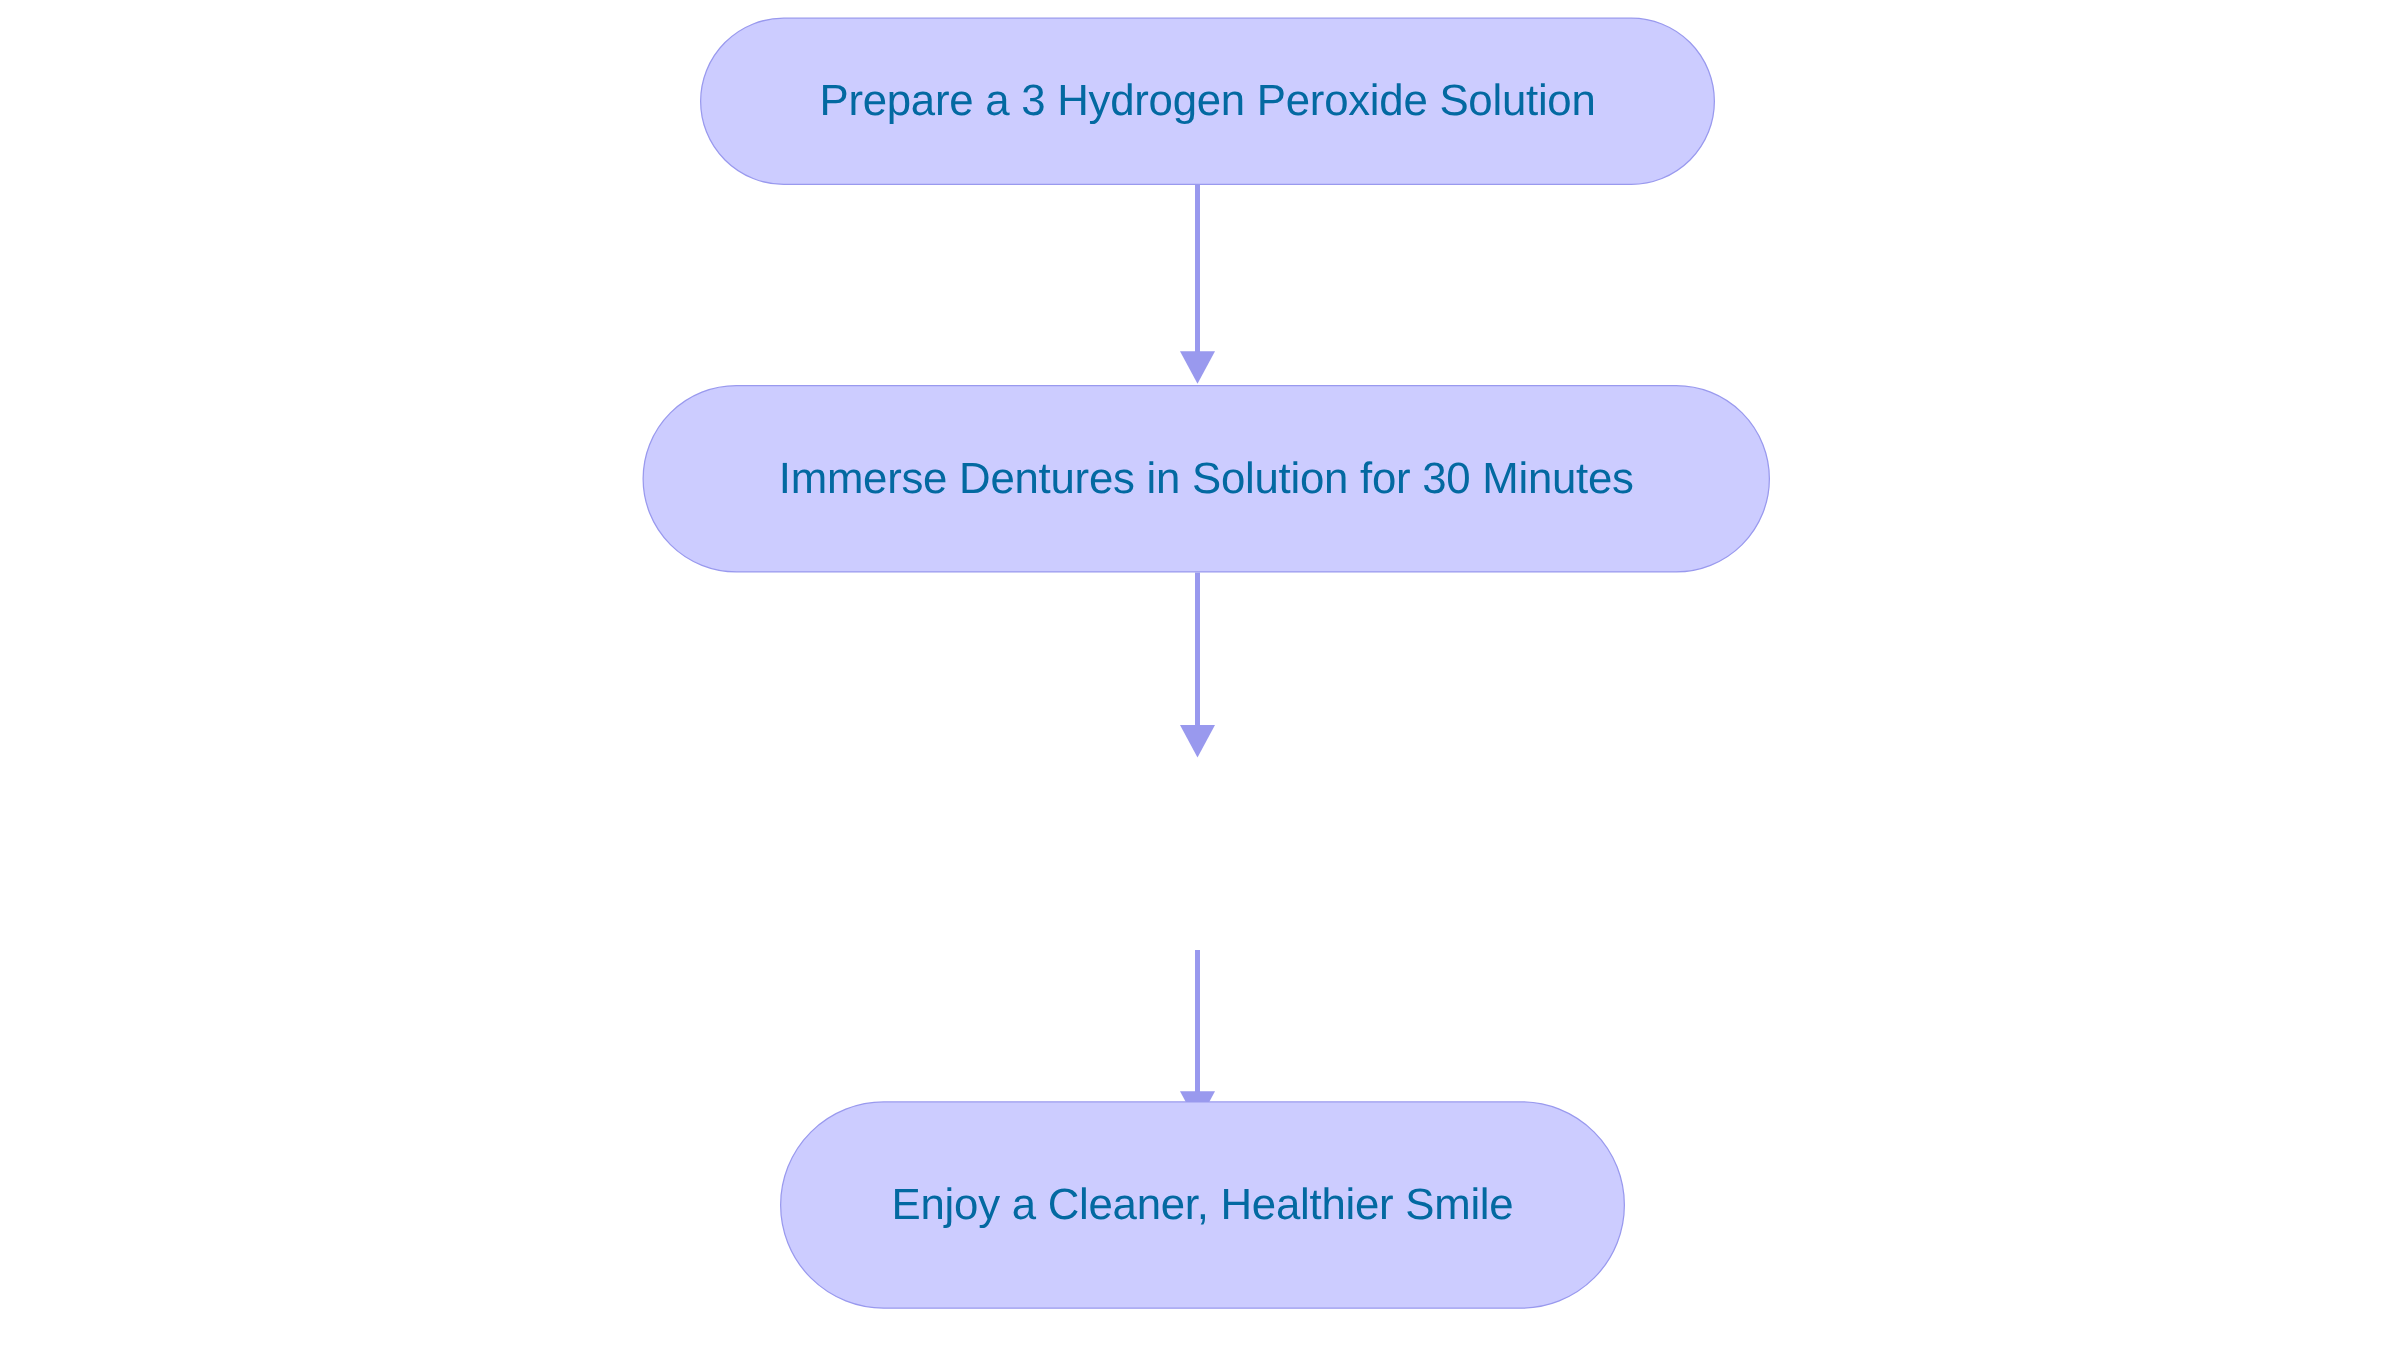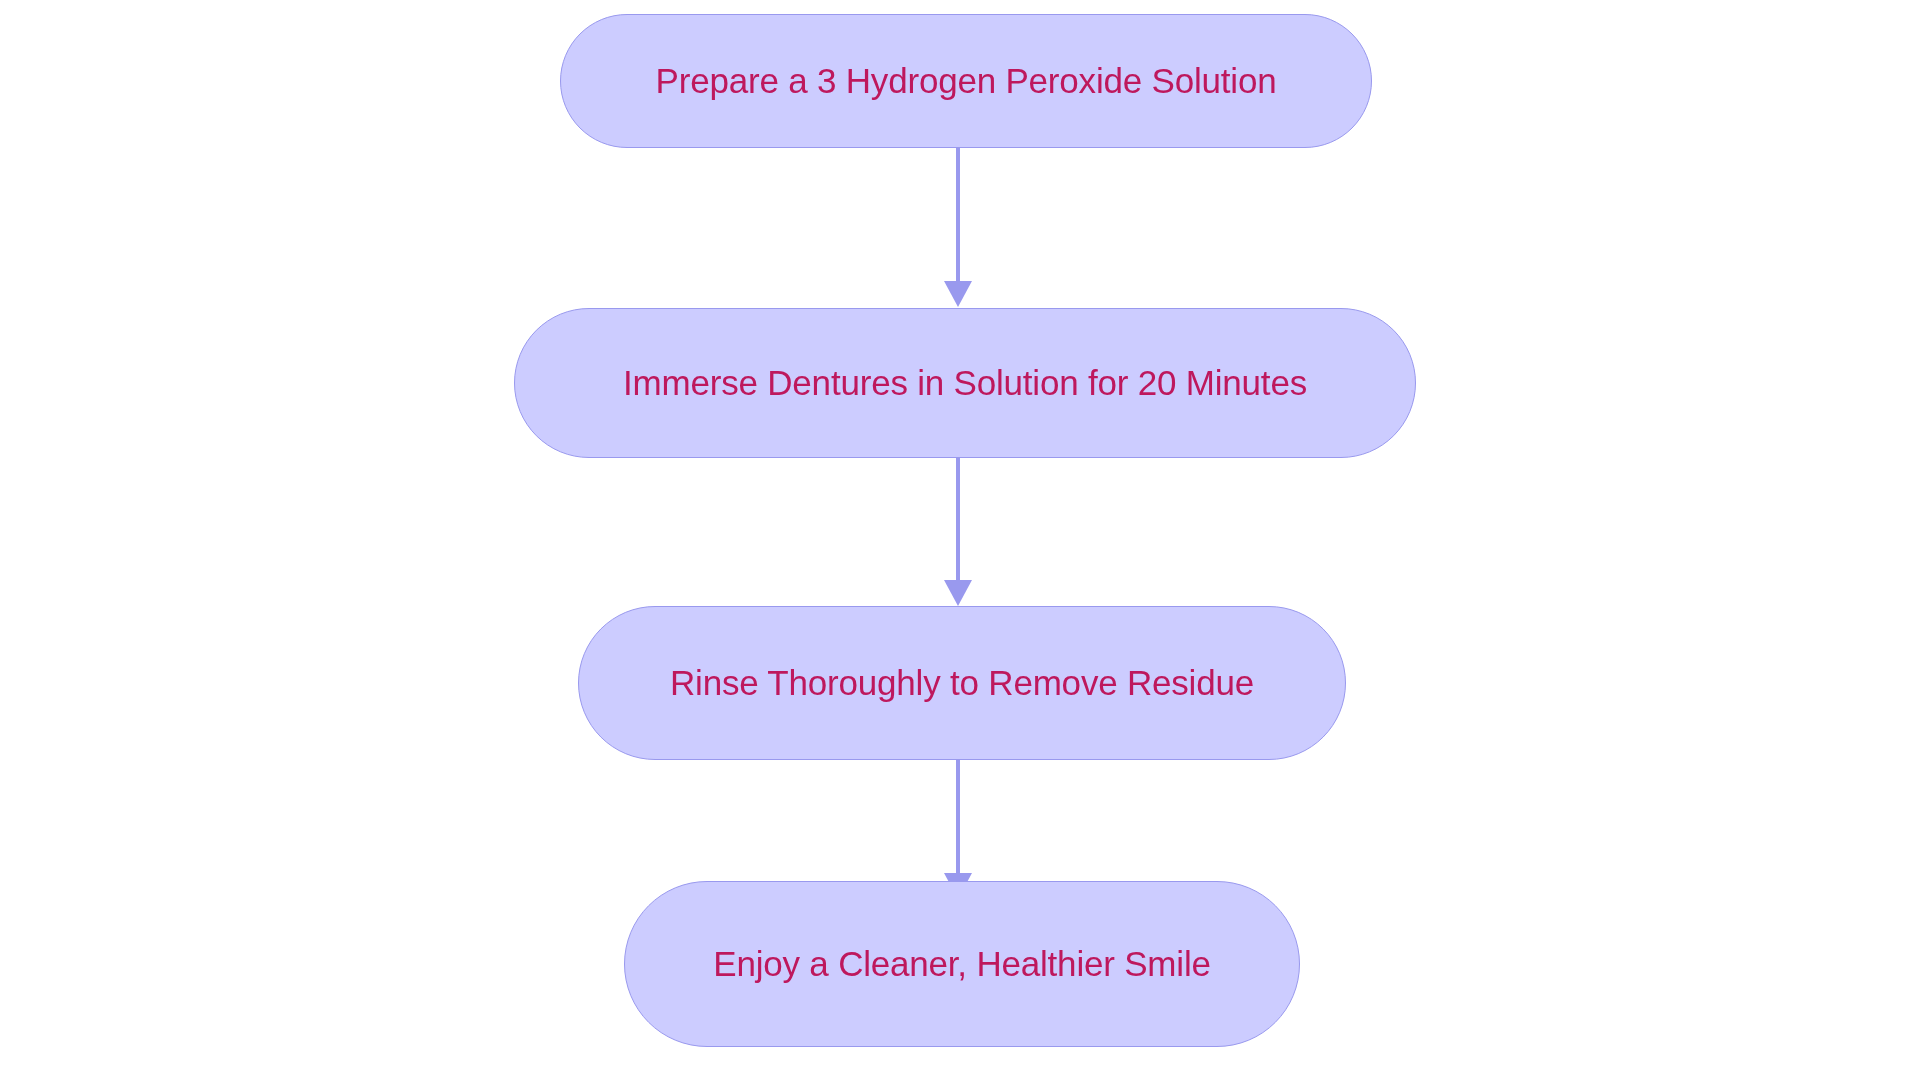--- a/index.html
+++ b/index.html
@@ -25,21 +25,21 @@
     box-sizing: border-box;
     display: flex;
     align-items: center;
     justify-content: center;
     background: #ccccff;
     border: 1.6px solid #9999ee;
     border-radius: 999px;
     text-align: center;
   }
   .flow-node-label {
-    color: #be185d;
+    color: #0369a1;
     font-family: "Liberation Sans", sans-serif;
     font-size: 35px;
     font-weight: 400;
     line-height: 1.15;
     letter-spacing: -0.2px;
     white-space: nowrap;
   }
   
   .node-0 { left: 560px;  top: 14px;   width: 812px; height: 134px; }
   .node-1 { left: 514px;  top: 308px;  width: 902px; height: 150px; }
@@ -86,24 +86,21 @@
       <line class="edge-line" x1="958" y1="760" x2="958" y2="875"></line>
       <polygon class="edge-head" points="944,873 972,873 958,899"></polygon>
     </g>
   </svg>
 
   <div class="flow-node node-0">
     <span class="flow-node-label">Prepare a 3 Hydrogen Peroxide Solution</span>
   </div>
 
   <div class="flow-node node-1">
-    <span class="flow-node-label">Immerse Dentures in Solution for 20 Minutes</span>
+    <span class="flow-node-label">Immerse Dentures in Solution for 30 Minutes</span>
   </div>
 
-  <div class="flow-node node-2">
-    <span class="flow-node-label">Rinse Thoroughly to Remove Residue</span>
-  </div>
 
   <div class="flow-node node-3">
     <span class="flow-node-label">Enjoy a Cleaner, Healthier Smile</span>
   </div>
 
 </div>
 
 </body></html>

